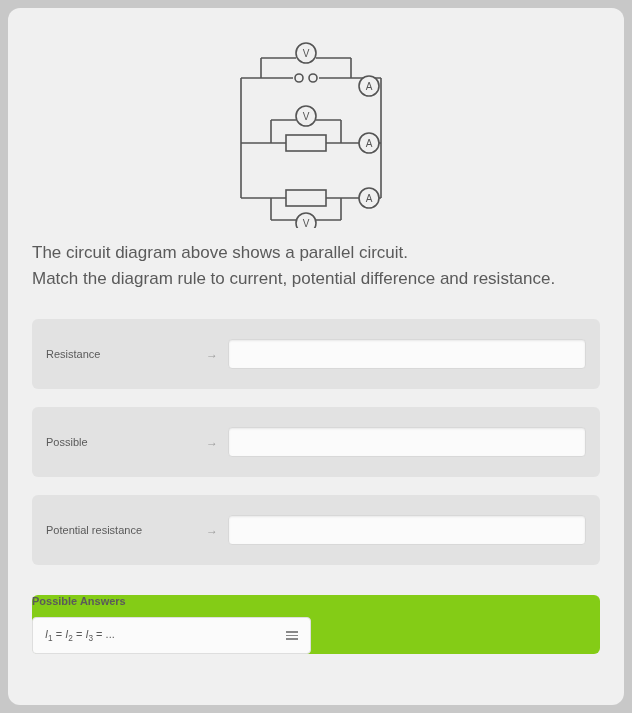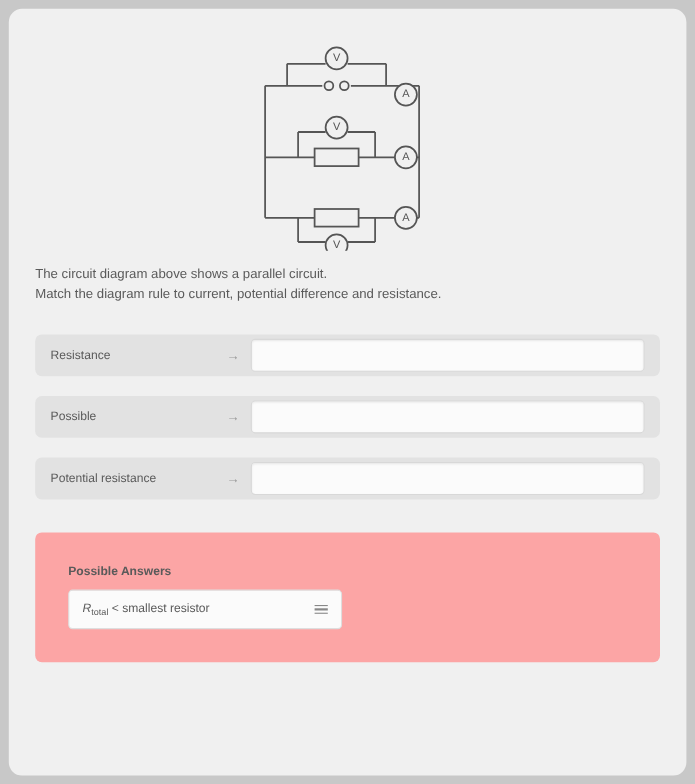--- a/index.html
+++ b/index.html
@@ -16,31 +16,31 @@
     padding: 20px 24px;
     height: 100%;
     overflow: hidden;
   }
   .diagram-wrap {
     display: flex;
     justify-content: center;
     margin-bottom: 12px;
   }
   .question-text {
-    font-size: 12px;
+    font-size: 17px;
     color: #5a5a5a;
     line-height: 1.5;
     margin-bottom: 28px;
   }
   .match-row {
     background: #e2e2e2;
     border-radius: 6px;
     display: flex;
     align-items: center;
-    padding: 4px 14px;
+    padding: 20px 14px;
     margin-bottom: 18px;
   }
   .match-label {
     flex: 0 0 150px;
     font-size: 11px;
     color: #5a5a5a;
   }
   .arrow {
     color: #9a9a9a;
     font-size: 12px;
@@ -48,23 +48,23 @@
   }
   .drop-slot {
     flex: 1;
     height: 30px;
     background: #fbfbfb;
     border: 1px solid #d8d8d8;
     border-radius: 4px;
     box-shadow: inset 0 1px 2px rgba(0,0,0,0.08);
   }
   .answers-section {
-    background: #fca5a5;
+    background: #84cc16;
     border-radius: 6px;
-    padding: 30px;
+    padding: 0;
     margin-top: 30px;
   }
   .answers-title {
     font-size: 11px;
     color: #5a5a5a;
     font-weight: bold;
     margin-bottom: 10px;
   }
   .answers-grid {
     display: grid;
@@ -176,21 +176,21 @@
   <div class="match-row">
     <div class="match-label">Potential resistance</div>
     <div class="arrow">→</div>
     <div class="drop-slot"></div>
   </div>
 
   <div class="answers-section">
     <div class="answers-title">Possible Answers</div>
     <div class="answers-grid">
       <div class="answer-item">
-        <span class="formula"><i>R</i><sub>total</sub> &lt; smallest resistor</span>
+        <span class="formula"><i>I</i><sub>1</sub> = <i>I</i><sub>2</sub> = <i>I</i><sub>3</sub> = ...</span>
         <span class="handle">
             <span></span>
             <span></span>
             <span></span>
           </span>
       </div>
     </div>
   </div>
 
 </div>

